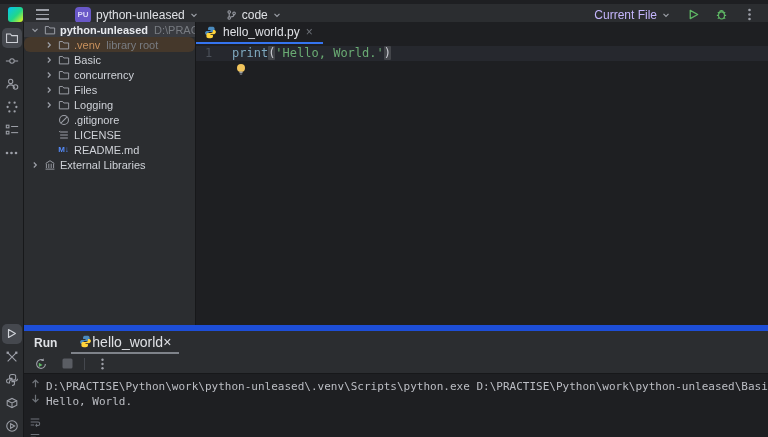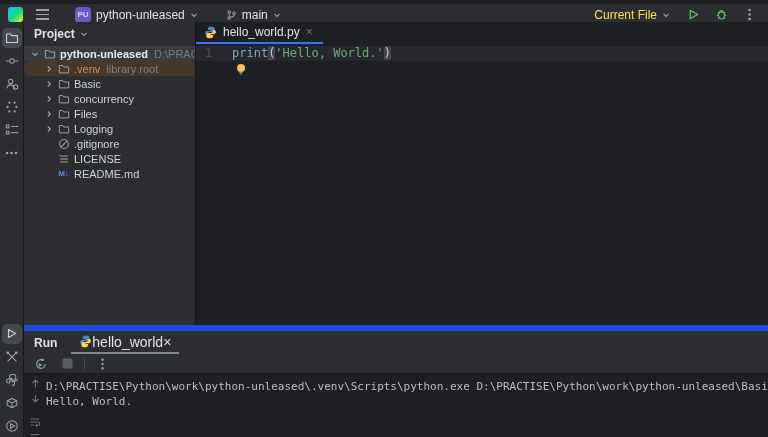--- a/index.html
+++ b/index.html
@@ -19,21 +19,21 @@
     background:linear-gradient(135deg,#07c3f2 0%,#21d789 55%,#eaf719 100%); }
   .hamburger { width:26px; height:18px; display:flex; flex-direction:column;
     justify-content:center; gap:3px; align-items:center; border-radius:4px; cursor:pointer; }
   .hamburger i { display:block; width:13px; height:1.5px; background:#9da0a8; }
   .widget { display:flex; align-items:center; gap:5px; padding:2px 6px; border-radius:4px; cursor:pointer; }
   .badge { width:16px; height:16px; border-radius:4px; background:#6958c8;
     color:#d9d4f5; font-size:8px; font-weight:bold; display:flex; align-items:center; justify-content:center; }
   .wlabel { color:#dfe1e5; font-size:12px; }
   .chev { width:8px; height:8px; display:inline-block; }
   .spacer { flex:1; }
-  .dim { color:#fde047; }
+  .dim { color:#c4b5fd; }
   .tb-icon { width:22px; height:18px; display:flex; align-items:center; justify-content:center; border-radius:4px; cursor:pointer; }
   
   .rail {
     position:absolute; left:0; top:22px; width:24px; height:415px;
     background:#2b2d30; border-right:1px solid #17181a;
     display:flex; flex-direction:column; align-items:center; padding-top:4px;
   }
   .rail-btn { width:20px; height:20px; margin:1.5px 0; display:flex; align-items:center;
     justify-content:center; border-radius:5px; cursor:pointer; }
   .rail-btn.active { background:#45484e; }
@@ -114,21 +114,21 @@
     </div>
     <div class="widget" style="margin-left:10px;">
       <span>
         <svg width="11" height="12" viewBox="0 0 12 12" fill="none" stroke="#9da0a8" stroke-width="1.1">
           <circle cx="3.5" cy="2.8" r="1.4"></circle>
             <circle cx="3.5" cy="9.2" r="1.4"></circle>
             <circle cx="8.8" cy="4.2" r="1.4"></circle>
           <path d="M3.5 4.2v3.6 M8.8 5.6c0 2-2 2.4-3.9 2.7"></path>
         </svg>
       </span>
-      <span class="wlabel">main</span>
+      <span class="wlabel">code</span>
       <span class="chev">
         <svg width="8" height="8" viewBox="0 0 8 8">
             <polyline points="1.5,2.8 4,5.3 6.5,2.8" fill="none" stroke="#9da0a8" stroke-width="1.2"></polyline>
           </svg>
       </span>
     </div>
     <div class="spacer"></div>
     <div class="widget">
       <span class="wlabel dim">Current File</span>
       <span class="chev">
@@ -230,28 +230,20 @@
     </div>
     <div class="rail-btn">
       <svg width="14" height="14" viewBox="0 0 16 16" fill="none" stroke="#9da0a8" stroke-width="1.2">
         <circle cx="8" cy="8" r="6"></circle>
           <path d="M6.4 5.4v5.2L11 8z"></path>
       </svg>
     </div>
   </div>
 
   <div class="project">
-    <div class="project-header">
-      <span>Project</span>
-      <span class="chev">
-        <svg width="8" height="8" viewBox="0 0 8 8">
-            <polyline points="1.5,2.8 4,5.3 6.5,2.8" fill="none" stroke="#9da0a8" stroke-width="1.2"></polyline>
-          </svg>
-      </span>
-    </div>
     <div class="tree" id="project-tree">
         <div class="tree-row selected" style="padding-left: 6px;">
           <span class="tchev">
             <svg width="8" height="8" viewBox="0 0 8 8">
               <polyline points="1.5,2.8 4,5.3 6.5,2.8" fill="none" stroke="#9da0a8" stroke-width="1.2"></polyline>
             </svg>
           </span>
           <span class="ticon">
             <svg width="12" height="12" viewBox="0 0 16 16" fill="none" stroke="#9da0a8" stroke-width="1.3">
               <path d="M1.8 13.2V3.4h4.4l1.5 1.9h6.5v7.9z"></path>
@@ -345,20 +337,33 @@
             </svg>
           </span>
           <span class="tlabel">LICENSE</span>
         </div>
         <div class="tree-row" style="padding-left: 20px;">
           <span class="tchev"></span>
           <span class="ticon">
             <span class="mdglyph">M↓</span>
           </span>
           <span class="tlabel">README.md</span>
+        </div>
+        <div class="tree-row" style="padding-left: 6px;">
+          <span class="tchev">
+            <svg width="8" height="8" viewBox="0 0 8 8">
+              <polyline points="2.8,1.5 5.3,4 2.8,6.5" fill="none" stroke="#9da0a8" stroke-width="1.2"></polyline>
+            </svg>
+          </span>
+          <span class="ticon">
+            <svg width="12" height="12" viewBox="0 0 14 14" fill="none" stroke="#9da0a8" stroke-width="1.1">
+              <path d="M2 5.2 7 2l5 3.2 M2.8 5.5v5 M5.6 5.5v5 M8.4 5.5v5 M11.2 5.5v5 M1.8 11.8h10.4"></path>
+            </svg>
+          </span>
+          <span class="tlabel">External Libraries</span>
         </div>
       </div>
   </div>
 
   <div class="editor">
     <div class="tabbar">
       <div class="tab">
         <span>
           <svg width="13" height="13" viewBox="0 0 16 16">
             <path fill="#4b8bbe" d="M8 1C6 1 5 1.8 5 3v2h3v1H3.5C2 6 1.4 7.4 1.4 8.5S2 11 3.5 11H5V9.4C5 8 6 7.4 7.5 7.4H11c1.1 0 2-.8 2-2V3c0-1.2-1-2-3-2H8z"></path>

